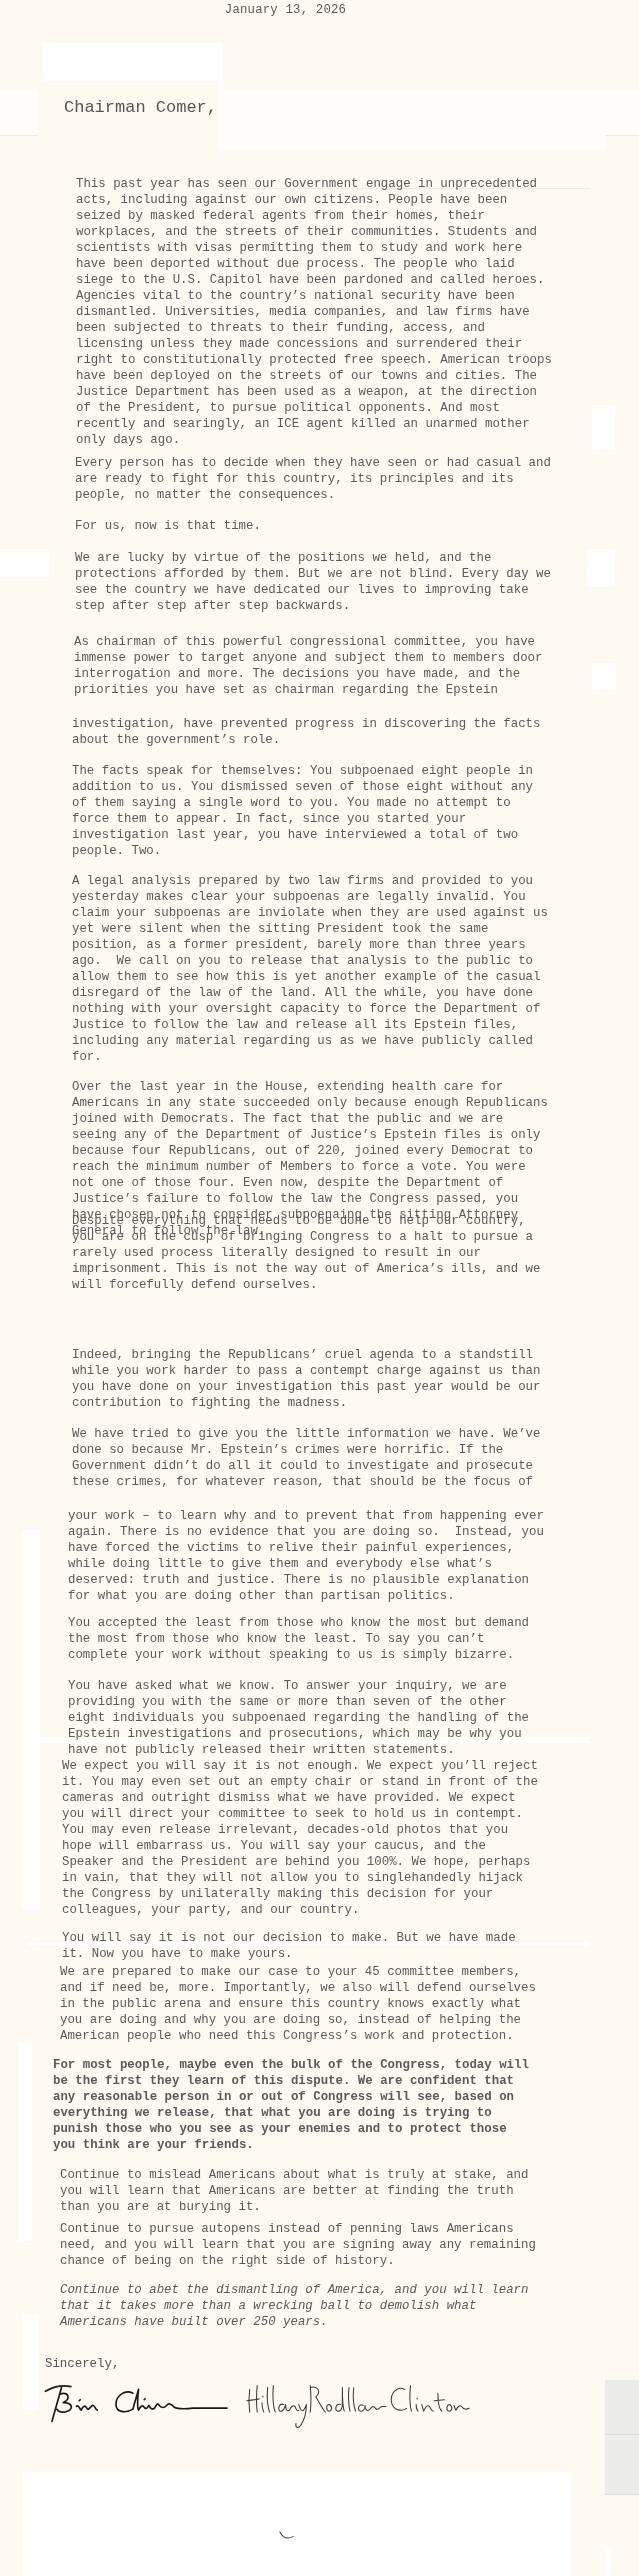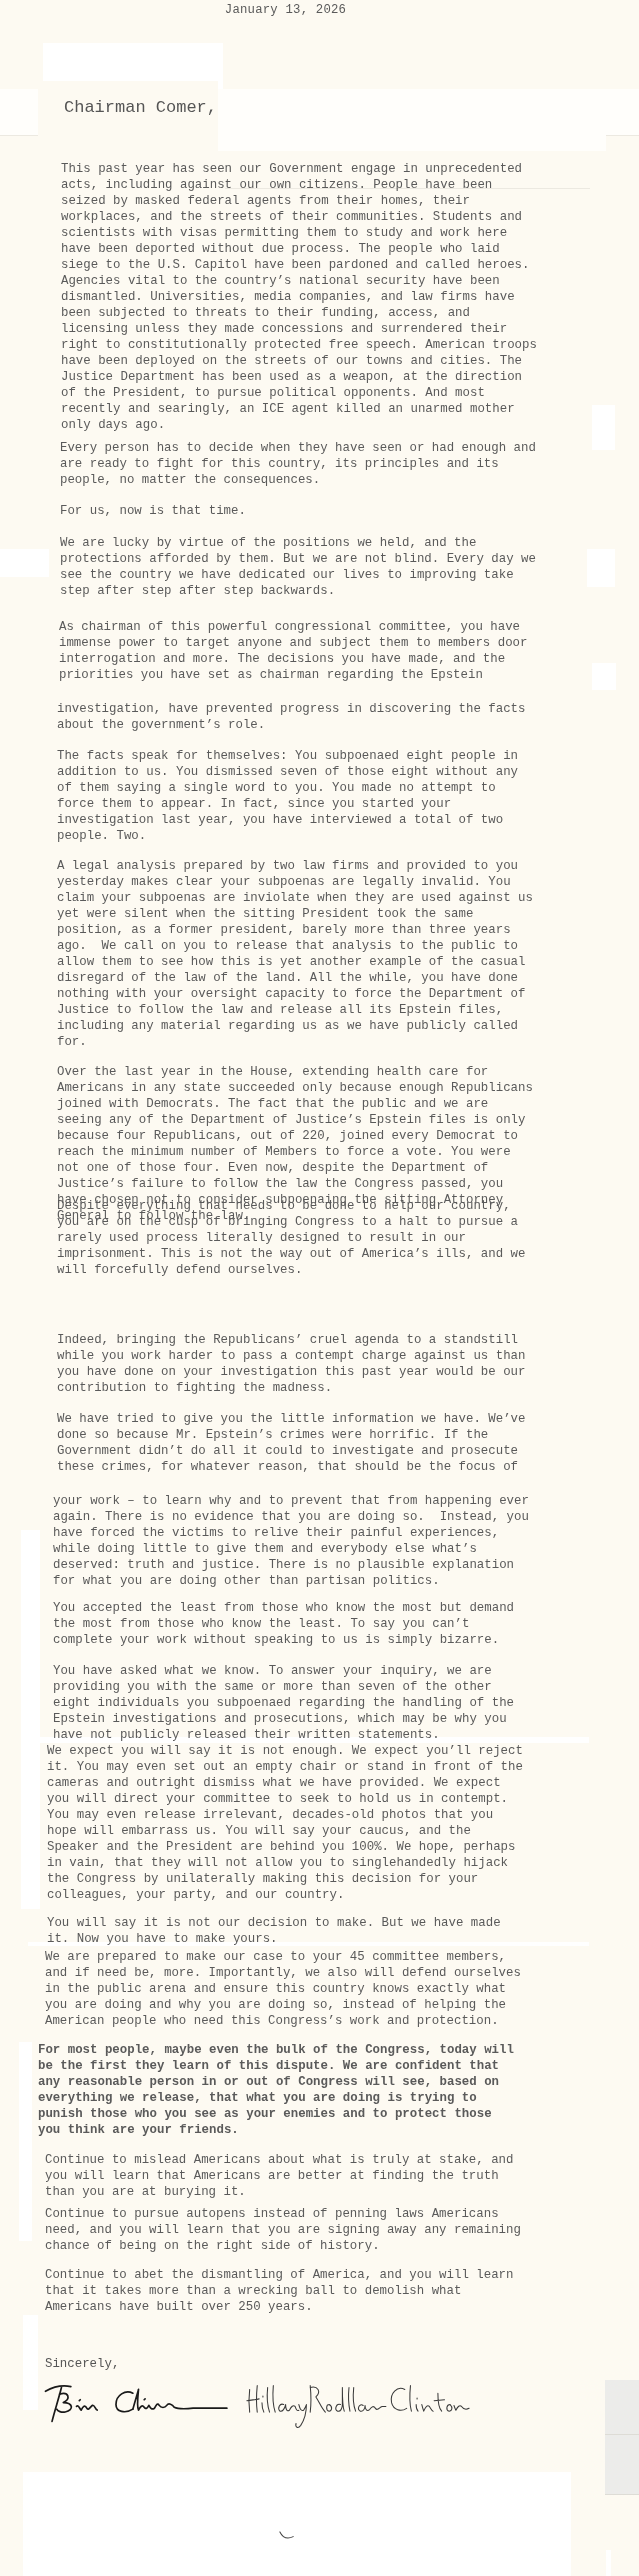--- a/index.html
+++ b/index.html
@@ -41,21 +41,21 @@
       left: 64px;
       font-size: 17px;
       color: #555;
     }
     .para {
       position: absolute;
       font-size: 12.4px;
       line-height: 16px;
       color: #5a5a5a;
       white-space: pre;
-      margin: 0;
+      margin: 15px;
     }
     .closing {
       position: absolute;
       top: 2357px;
       left: 45px;
       font-size: 12.4px;
       color: #555;
     }
     .sig {
       position: absolute;
@@ -107,21 +107,21 @@
 Agencies vital to the country’s national security have been
 dismantled. Universities, media companies, and law firms have
 been subjected to threats to their funding, access, and
 licensing unless they made concessions and surrendered their
 right to constitutionally protected free speech. American troops
 have been deployed on the streets of our towns and cities. The
 Justice Department has been used as a weapon, at the direction
 of the President, to pursue political opponents. And most
 recently and searingly, an ICE agent killed an unarmed mother
 only days ago.</p>
-<p class="para" style="top:440px;left:60px;">Every person has to decide when they have seen or had enough and
+<p class="para" style="top:440px;left:60px;">Every person has to decide when they have seen or had casual and
 are ready to fight for this country, its principles and its
 people, no matter the consequences.</p>
 <p class="para" style="top:503px;left:60px;text-align:center;">For us, now is that time.</p>
 <p class="para" style="top:535px;left:60px;">We are lucky by virtue of the positions we held, and the
 protections afforded by them. But we are not blind. Every day we
 see the country we have dedicated our lives to improving take
 step after step after step backwards.</p>
 <p class="para" style="top:619px;left:59px;">As chairman of this powerful congressional committee, you have
 immense power to target anyone and subject them to members door
 interrogation and more. The decisions you have made, and the
@@ -205,21 +205,21 @@
 any reasonable person in or out of Congress will see, based on
 everything we release, that what you are doing is trying to
 punish those who you see as your enemies and to protect those
 you think are your friends.</p>
 <p class="para" style="top:2152px;left:45px;">Continue to mislead Americans about what is truly at stake, and
 you will learn that Americans are better at finding the truth
 than you are at burying it.</p>
 <p class="para" style="top:2206px;left:45px;">Continue to pursue autopens instead of penning laws Americans
 need, and you will learn that you are signing away any remaining
 chance of being on the right side of history.</p>
-<p class="para" style="top:2267px;left:45px;">Continue to abet the dismantling of America, and you will learn
+<p class="para" style="top:2267px;left:45px;font-style:italic;">Continue to abet the dismantling of America, and you will learn
 that it takes more than a wrecking ball to demolish what
 Americans have built over 250 years.</p>
 
 <div class="closing">Sincerely,</div>
 
 <svg class="sig" style="top:2380px;left:42px;" width="194" height="47" viewBox="0 0 205 50">
   <g fill="none" stroke="#1a1a1a" stroke-width="1.8" stroke-linecap="round" stroke-linejoin="round">
     <path d="M3 12 C10 8, 20 5, 30 7"></path>
     <path d="M20 8 C17 20, 13 32, 10 44"></path>
     <path d="M18 15 C28 12, 30 20, 22 24 C32 24, 34 32, 24 34 C20 35, 16 33, 15 31"></path>

